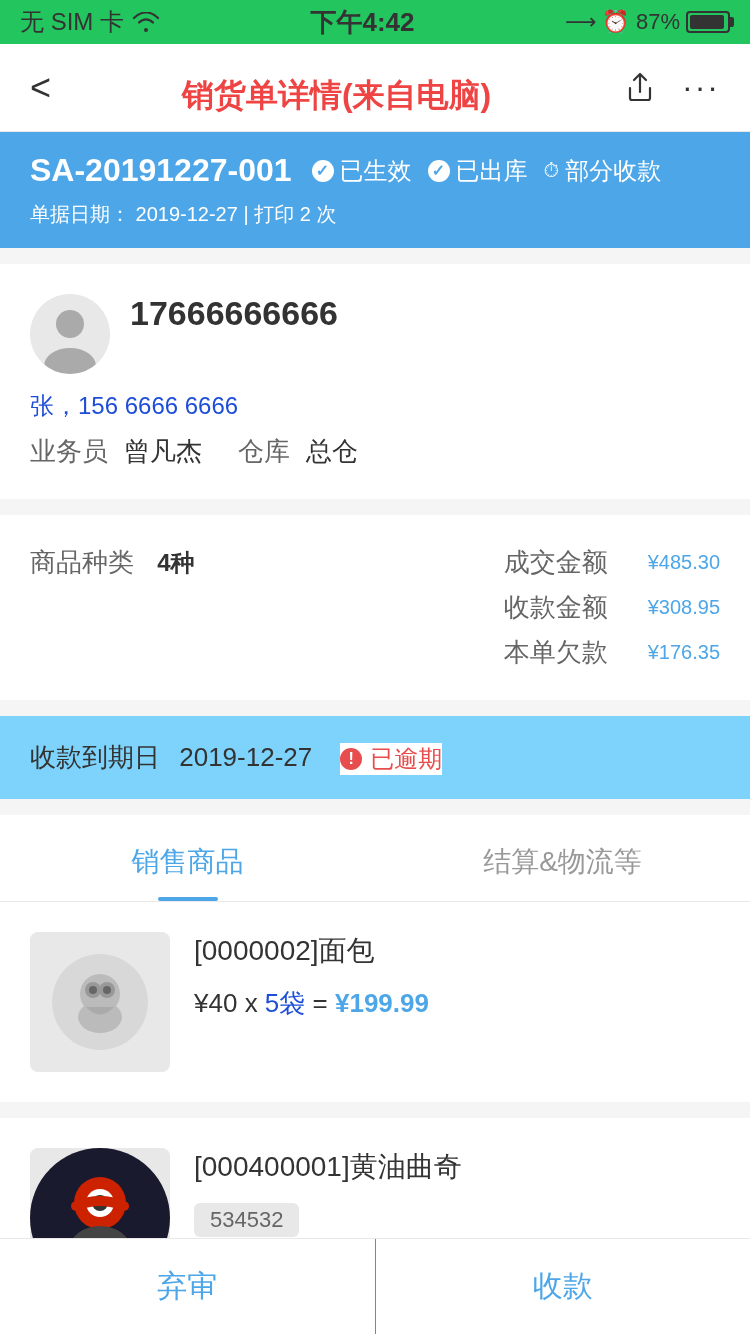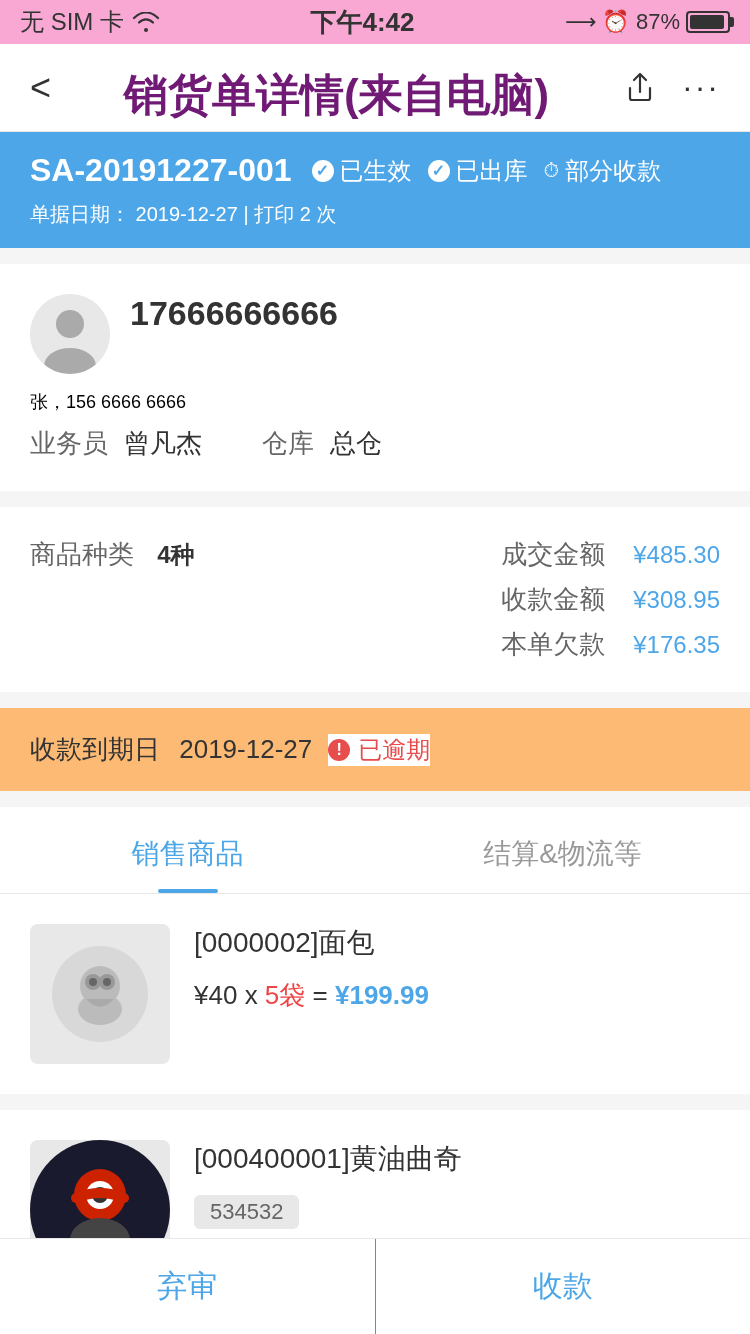--- a/index.html
+++ b/index.html
@@ -9,21 +9,21 @@
       background: #f5f5f5;
       width: 750px;
       min-height: 1334px;
       font-size: 28px;
       color: #333;
       overflow-x: hidden;
     }
 
     
     .status-bar {
-      background: #f9a8d4;
+      background: #22c55e;
       height: 44px;
       display: flex;
       align-items: center;
       justify-content: space-between;
       padding: 0 20px;
       font-size: 24px;
       font-weight: 500;
     }
     .status-left { display: flex; align-items: center; gap: 8px; }
     .status-center { font-weight: 600; font-size: 26px; }
@@ -67,23 +67,23 @@
       justify-content: space-between;
       padding: 0 30px;
       border-bottom: 1px solid #e8e8e8;
     }
     .nav-back {
       font-size: 36px;
       color: #333;
       cursor: pointer;
     }
     .nav-title {
-      font-size: 44px;
+      font-size: 32px;
       font-weight: 600;
-      color: #701a75;
+      color: #ef4444;
       margin-top: 16px;
     }
     .nav-actions {
       display: flex;
       align-items: center;
       gap: 24px;
     }
 
     
     .order-header {
@@ -153,28 +153,28 @@
       align-items: center;
       justify-content: center;
       overflow: hidden;
     }
     .customer-name {
       font-size: 34px;
       font-weight: 600;
       color: #333;
     }
     .customer-info {
-      font-size: 18px;
-      color: #000000;
+      font-size: 24px;
+      color: #1d4ed8;
       margin-bottom: 12px;
     }
     .customer-meta {
       display: flex;
       align-items: center;
-      gap: 60px;
+      gap: 36px;
       font-size: 26px;
       color: #333;
     }
     .meta-item {
       display: flex;
       align-items: center;
       gap: 16px;
     }
     .meta-label { color: #666; }
     .meta-value { color: #333; font-weight: 500; }
@@ -205,34 +205,34 @@
     .summary-right {
       display: flex;
       flex-direction: column;
       align-items: flex-end;
       gap: 10px;
     }
     .amount-row {
       display: flex;
       align-items: center;
       justify-content: space-between;
-      gap: 28px;
+      gap: 40px;
       font-size: 26px;
     }
     .amount-label { color: #666; }
-    .amount-value { color: #4DA6E8; font-weight: 500; font-size: 24px; }
+    .amount-value { color: #4DA6E8; font-weight: 500; font-size: 20px; }
 
     
     .overdue-section {
-      background: #fdba74;
+      background: #7dd3fc;
       padding: 24px 30px;
       margin-top: 16px;
       display: flex;
-      align-items: center;
-      gap: 16px;
+      align-items: flex-end;
+      gap: 28px;
     }
     .overdue-date { font-size: 26px; color: #333; }
     .overdue-badge {
       display: flex;
       align-items: center;
       gap: 8px;
       background: #fff;
       font-size: 24px;
       color: #e84d4d;
     }
@@ -313,21 +313,21 @@
       font-size: 28px;
       color: #333;
       margin-bottom: 16px;
       font-weight: 500;
     }
     .product-price-row {
       font-size: 26px;
       color: #333;
     }
     .product-quantity {
-      color: #ef4444;
+      color: #1d4ed8;
     }
     .product-total {
       color: #4DA6E8;
       font-weight: 600;
     }
     .product-badge {
       display: inline-block;
       background: #e8e8e8;
       border-radius: 6px;
       padding: 4px 16px;

